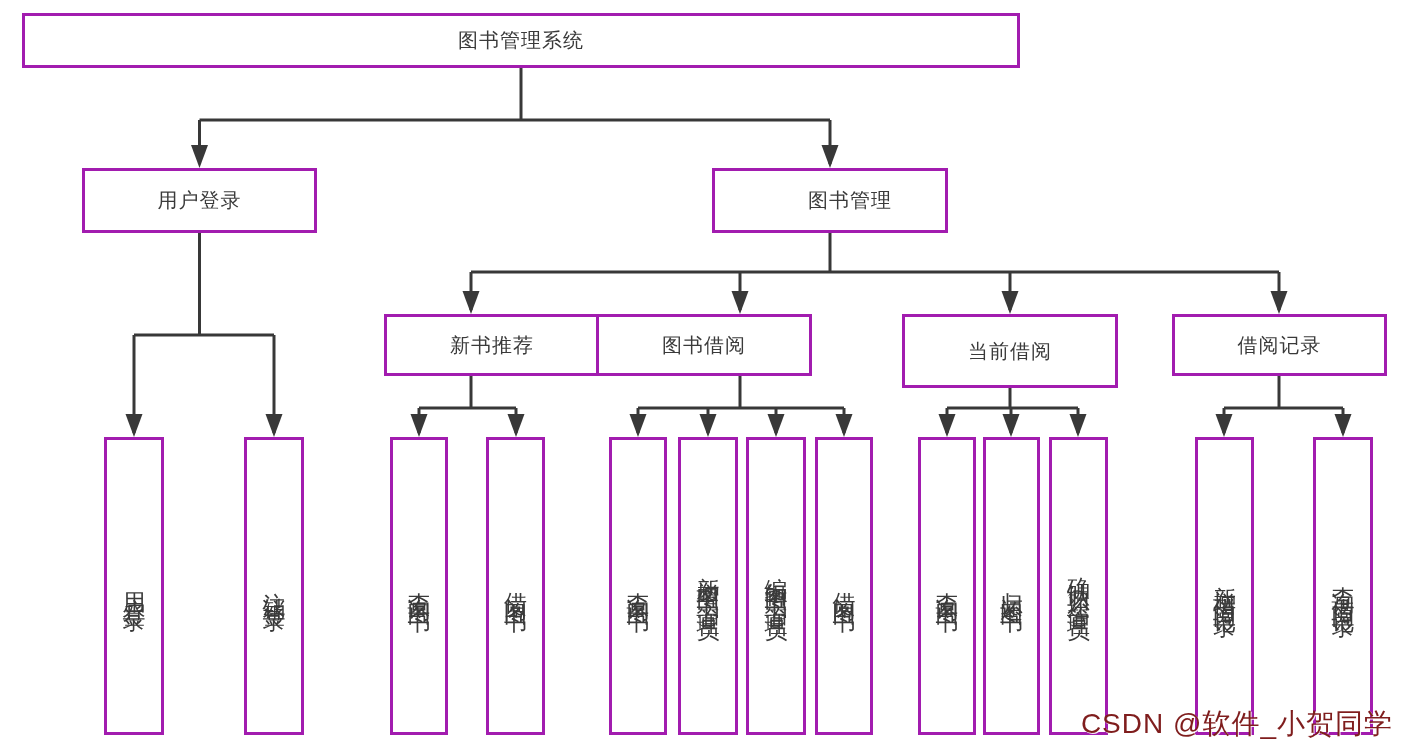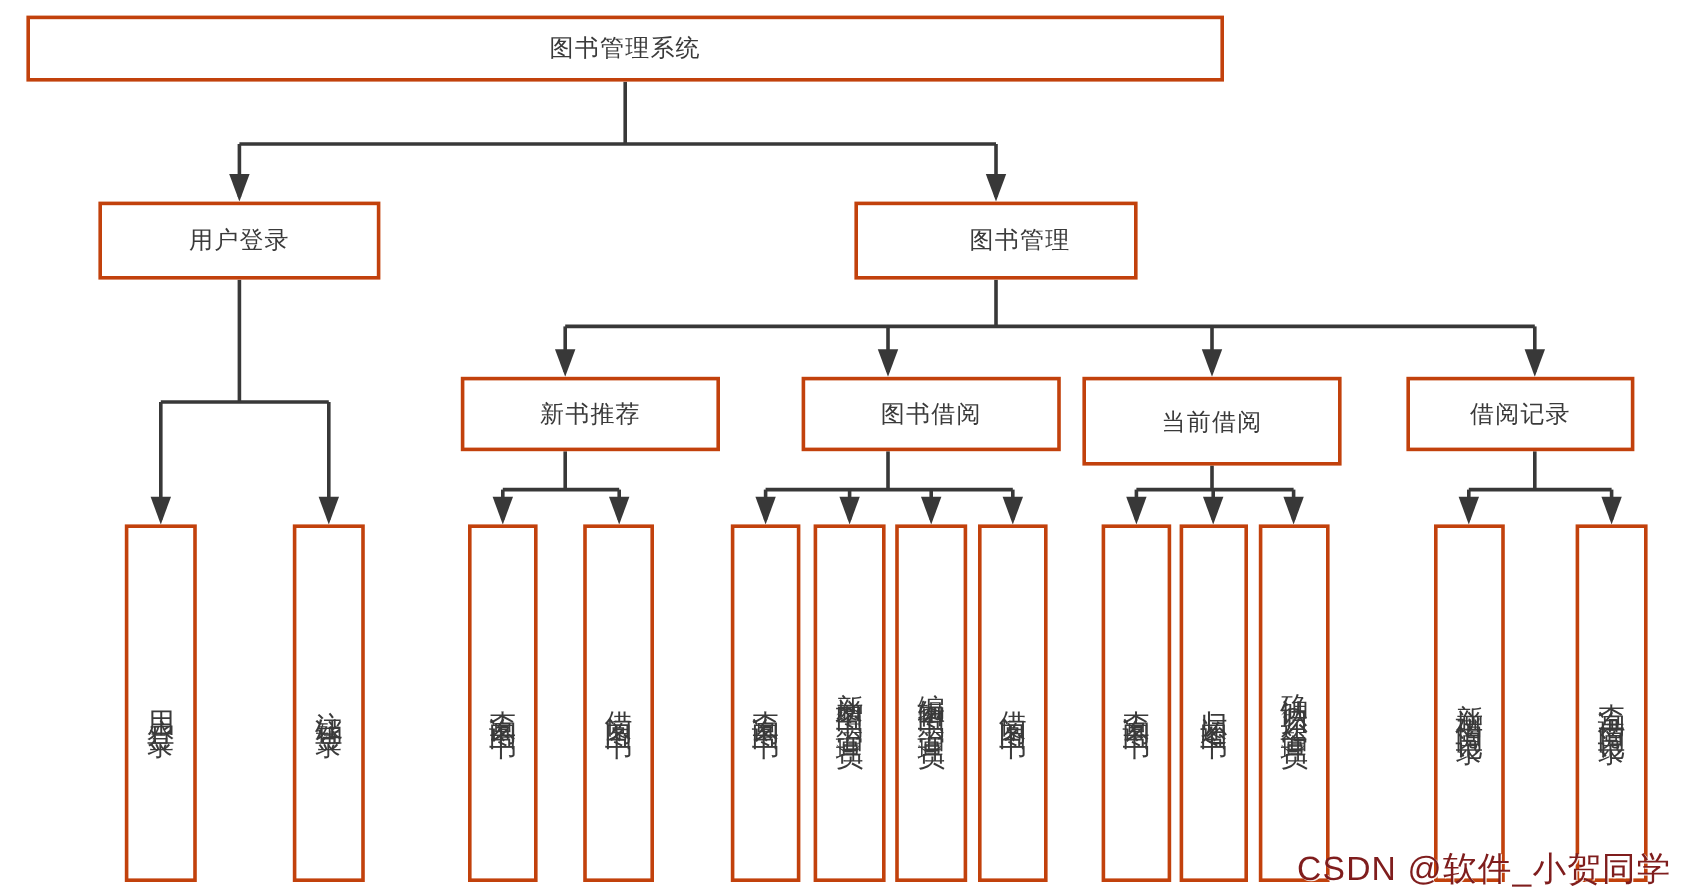--- a/index.html
+++ b/index.html
@@ -13,21 +13,21 @@
     overflow: hidden;
   }
   .connectors {
     position: absolute;
     left: 0; top: 0;
     z-index: 0;
   }
   .box {
     position: absolute;
     box-sizing: border-box;
-    border: 3px solid #c2410c;
+    border: 3px solid #a21caf;
     background: #ffffff;
     display: flex;
     align-items: center;
     justify-content: center;
     z-index: 1;
     text-align: center;
   }
   .box span { color: #3a3a3a; }
   .h-label { font-size: 20px; letter-spacing: 1px; white-space: nowrap; }
   .leaf {
@@ -139,27 +139,27 @@
   <div class="box" style="left:82px; top:168px; width:235px; height:65px;">
     <span class="h-label">用户登录</span>
   </div>
   <div class="box" style="left:712px; top:168px; width:236px; height:65px;padding-left:40px;">
     <span class="h-label">图书管理</span>
   </div>
 
   <div class="box" style="left:363px; top:314px; width:216px; height:62px;margin-left:21px;">
     <span class="h-label">新书推荐</span>
   </div>
-  <div class="box" style="left:668px; top:314px; width:216px; height:62px;">
+  <div class="box" style="left:596px; top:314px; width:216px; height:62px;">
     <span class="h-label">图书借阅</span>
   </div>
   <div class="box" style="left:902px; top:314px; width:216px; height:74px;">
     <span class="h-label">当前借阅</span>
   </div>
-  <div class="box" style="left:1172px; top:314px; width:190px; height:62px;">
+  <div class="box" style="left:1172px; top:314px; width:215px; height:62px;">
     <span class="h-label">借阅记录</span>
   </div>
 
   <div class="box leaf" style="left:104px; width:60px;">
     <span>用户登录</span>
   </div>
   <div class="box leaf" style="left:244px; width:60px;">
     <span>注销登录</span>
   </div>
 

